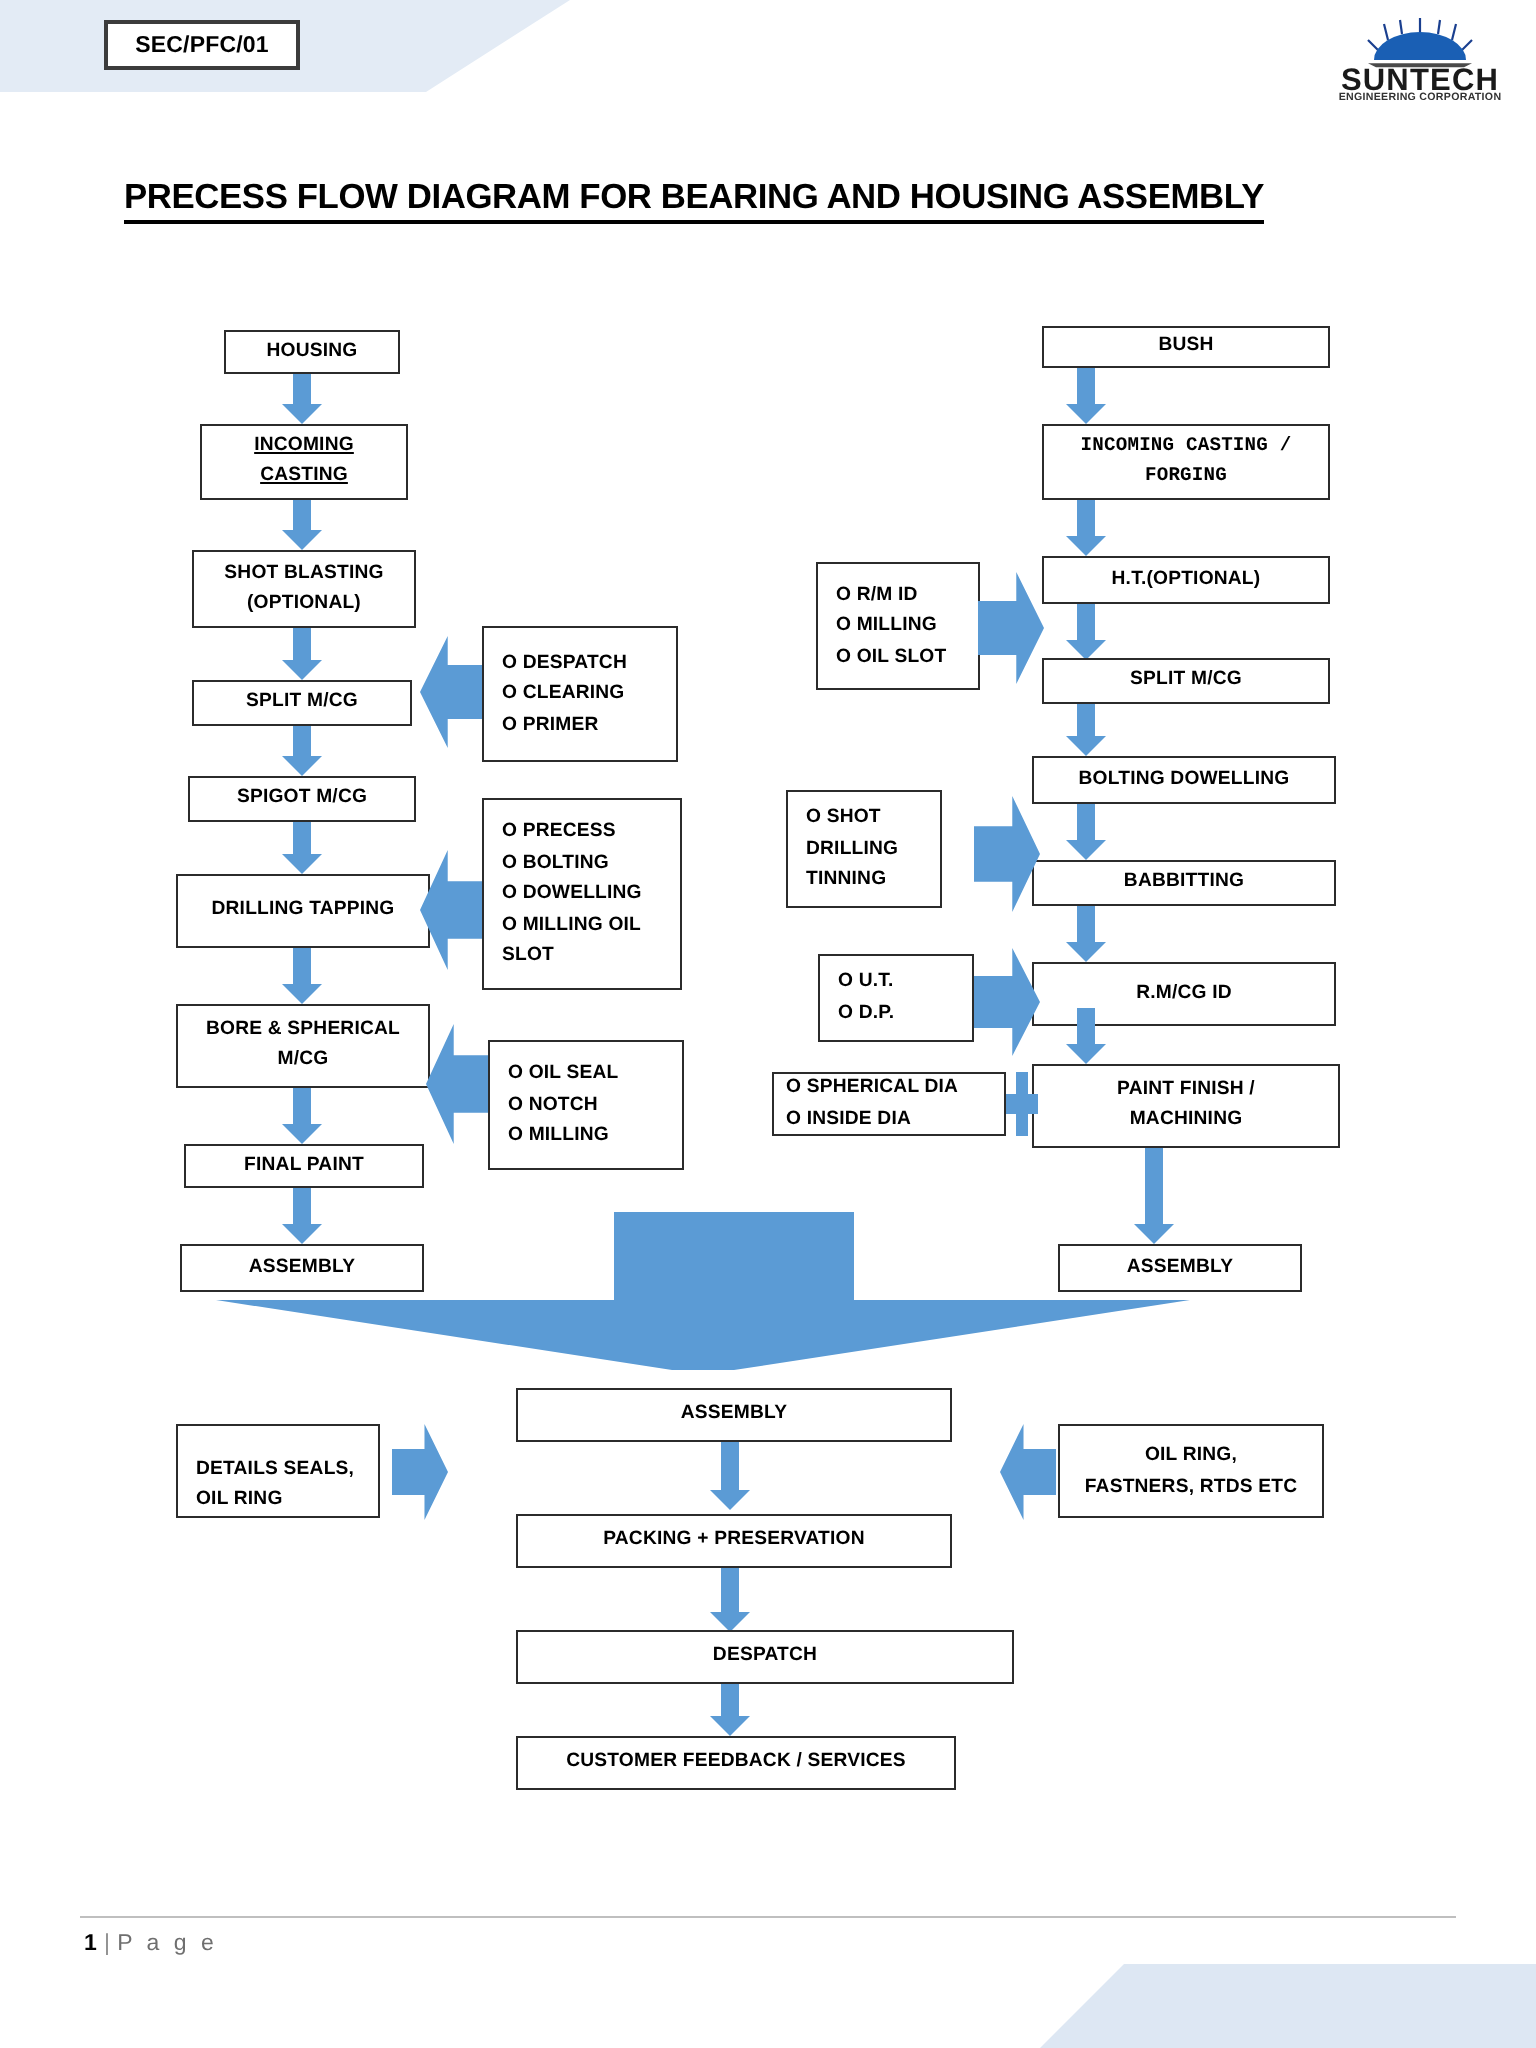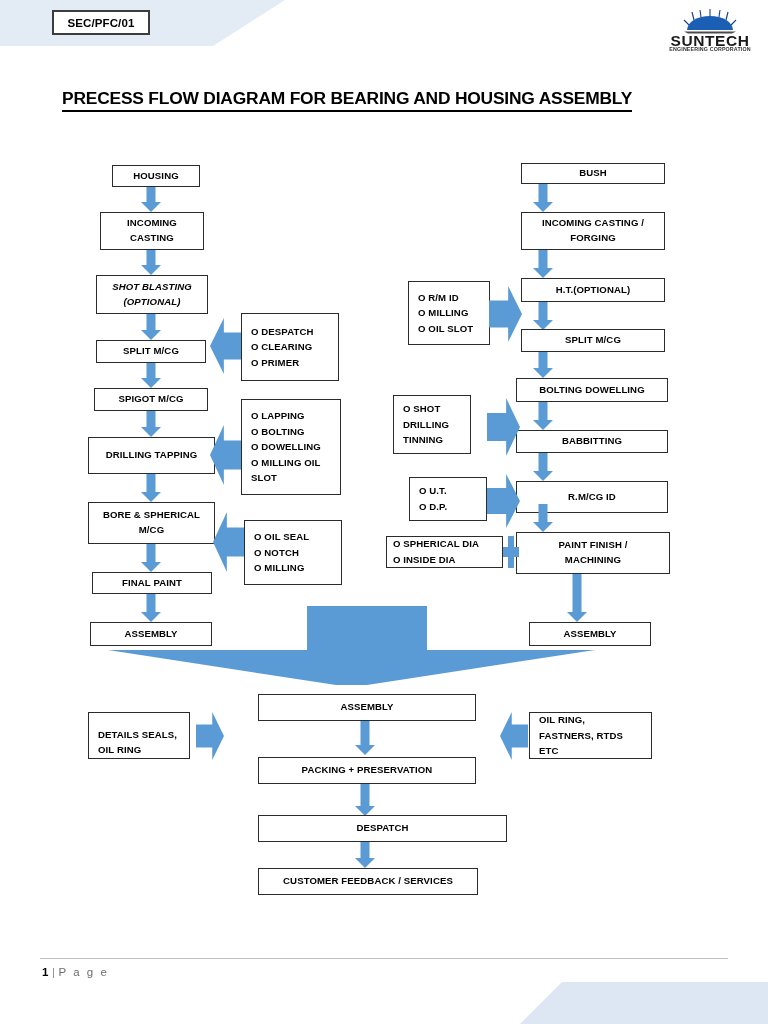--- a/index.html
+++ b/index.html
@@ -207,30 +207,30 @@
 <div id="page-title">PRECESS FLOW DIAGRAM FOR BEARING AND HOUSING ASSEMBLY</div>
 
 <div class="fbox" style="left:112px; top:165px; width:88px; height:22px;">
   <span>HOUSING</span>
 </div>
 <div class="vdown" style="left:141px; top:187px; width:20px; height:25px;">
   <div class="s" style="top:0; width:9px; height:15px;"></div>
   <div class="h" style="height:10px;"></div>
 </div>
 
-<div class="fbox" style="left:100px; top:212px; width:104px; height:38px; flex-direction:column;">
+<div class="fbox" style="left:100px; top:212px; width:104px; height:38px; flex-direction:column;text-decoration:underline;">
   <span style="max-width:78px; display:block;">INCOMING CASTING</span>
 </div>
 <div class="vdown" style="left:141px; top:250px; width:20px; height:25px;">
   <div class="s" style="top:0; width:9px; height:15px;"></div>
   <div class="h" style="height:10px;"></div>
 </div>
 
 <div class="fbox" style="left:96px; top:275px; width:112px; height:39px; flex-direction:column;">
-  <span style="max-width:80px; display:block;font-style:italic;">SHOT BLASTING (OPTIONAL)</span>
+  <span style="max-width:80px; display:block;">SHOT BLASTING (OPTIONAL)</span>
 </div>
 <div class="vdown" style="left:141px; top:314px; width:20px; height:26px;">
   <div class="s" style="top:0; width:9px; height:16px;"></div>
   <div class="h" style="height:10px;"></div>
 </div>
 
 <div class="fbox" style="left:96px; top:340px; width:110px; height:23px;">
   <span>SPLIT M/CG</span>
 </div>
 <div class="vdown" style="left:141px; top:363px; width:20px; height:25px;">
@@ -276,21 +276,21 @@
 
 <div class="blockarrow-left" style="left:210px; top:318px; width:33px; height:56px;"></div>
 <div class="nbox" style="left:241px; top:313px; width:98px; height:68px;">
   <div>O DESPATCH</div>
   <div>O CLEARING</div>
   <div>O PRIMER</div>
 </div>
 
 <div class="blockarrow-left" style="left:210px; top:425px; width:33px; height:60px;"></div>
 <div class="nbox" style="left:241px; top:399px; width:100px; height:96px;">
-  <div>O LAPPING</div>
+  <div>O PRECESS</div>
   <div>O BOLTING</div>
   <div>O DOWELLING</div>
   <div>O MILLING OIL</div>
   <div>SLOT</div>
 </div>
 
 <div class="blockarrow-left" style="left:213px; top:512px; width:33px; height:60px;"></div>
 <div class="nbox" style="left:244px; top:520px; width:98px; height:65px;">
   <div>O OIL SEAL</div>
   <div>O NOTCH</div>
@@ -299,21 +299,21 @@
 
 <div class="fbox" style="left:521px; top:163px; width:144px; height:21px;">
   <span>BUSH</span>
 </div>
 <div class="vdown" style="left:533px; top:184px; width:20px; height:28px;">
   <div class="s" style="top:0; width:9px; height:18px;"></div>
   <div class="h" style="height:10px;"></div>
 </div>
 
 <div class="fbox" style="left:521px; top:212px; width:144px; height:38px; flex-direction:column;">
-  <span style="max-width:124px; display:block;">INCOMING CASTING / FORGING</span>
+  <span style="max-width:124px; display:block;font-family:Liberation Mono, monospace;">INCOMING CASTING / FORGING</span>
 </div>
 <div class="vdown" style="left:533px; top:250px; width:20px; height:28px;">
   <div class="s" style="top:0; width:9px; height:18px;"></div>
   <div class="h" style="height:10px;"></div>
 </div>
 
 <div class="fbox" style="left:521px; top:278px; width:144px; height:24px;">
   <span>H.T.(OPTIONAL)</span>
 </div>
 <div class="vdown" style="left:533px; top:302px; width:20px; height:28px;">
@@ -427,21 +427,21 @@
   <span>CUSTOMER FEEDBACK / SERVICES</span>
 </div>
 
 <div class="nbox" style="left:88px; top:712px; width:102px; height:47px;justify-content:flex-end;">
   <div>DETAILS SEALS,</div>
   <div>OIL RING</div>
 </div>
 <div class="blockarrow-right" style="left:196px; top:712px; width:28px; height:48px;"></div>
 
 <div class="blockarrow-left" style="left:500px; top:712px; width:28px; height:48px;"></div>
-<div class="nbox" style="left:529px; top:712px; width:123px; height:47px;">
+<div class="nbox" style="left:529px; top:712px; width:133px; height:47px;align-items:center;">
   <div>OIL RING,</div>
   <div>FASTNERS, RTDS ETC</div>
 </div>
 
 <div id="footer-rule"></div>
 <div id="footer-page">
   <b>1</b>
   <span class="sep">|</span>
   <span class="pg">P a g e</span>
 </div>

